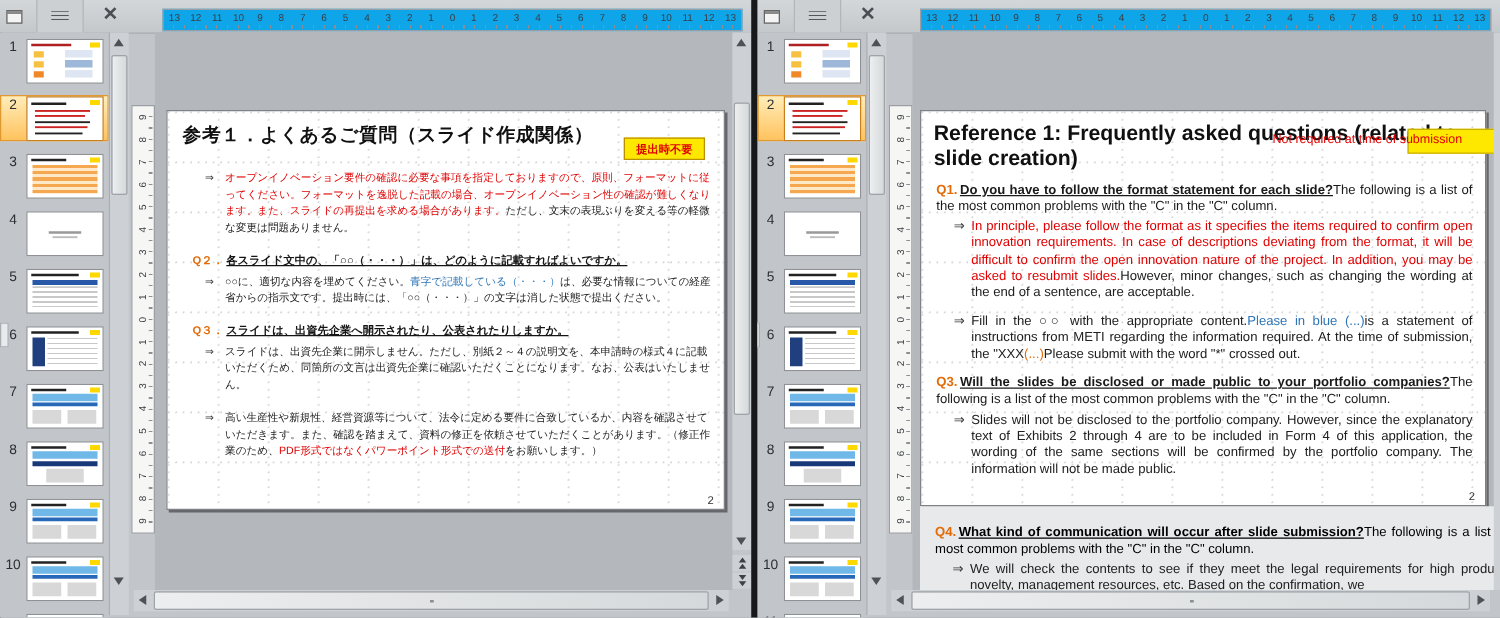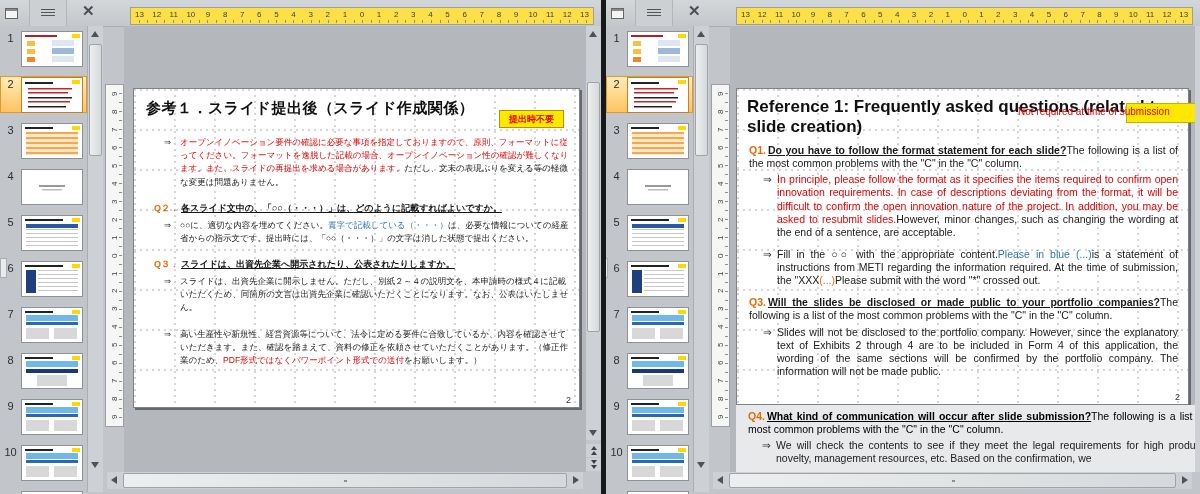--- a/index.html
+++ b/index.html
@@ -15,21 +15,21 @@
           background:linear-gradient(#d4d7da,#c5c8cb);border-bottom:1px solid #a9adb2}
   .ic-normal{position:absolute;left:5px;top:8px;width:11px;height:9px;border:1px solid #666;
              background:linear-gradient(#8a8a8a 0 2px,#f4f4f4 2px)}
   .tab-outline{position:absolute;left:29px;top:0;width:36px;height:26px;background:#cdd0d3;
                border-left:1px solid #b2b6ba;border-right:1px solid #b2b6ba}
   .ic-outline{position:absolute;left:11px;top:9px;width:14px;height:8px;
               background:repeating-linear-gradient(180deg,#555 0 1px,transparent 1px 3px)}
   .ic-close{position:absolute;left:82px;top:2px;font-weight:bold;font-size:15px;color:#4b4f54;cursor:default}
 
   
-  .hruler{position:absolute;left:130px;top:7px;height:16px;background:#fde047;
+  .hruler{position:absolute;left:130px;top:7px;height:16px;background:#0ea5e9;
           border:1px solid #9b9fa4;display:flex}
   #winL .hruler{width:462px}
   #winR .hruler{width:455px}
   .hruler span{flex:1;font-size:8px;color:#3a3e43;text-align:center;line-height:14px}
   .hruler::after{content:"";position:absolute;left:0;right:0;bottom:1px;height:3px;
       background:repeating-linear-gradient(90deg,transparent 0 7.6px,#8b8f94 7.6px 8.6px)}
   .vruler{position:absolute;left:105px;top:84px;width:17px;height:341px;background:#f6f6f5;
           border:1px solid #9b9fa4;display:flex;flex-direction:column}
   .vruler span{flex:1;display:flex;align-items:center;justify-content:center;font-size:8px;
           color:#3a3e43;writing-mode:vertical-rl;transform:rotate(180deg)}
@@ -121,21 +121,21 @@
   .ja{position:relative;margin:4px 0 0 10px;padding-left:16px;font-size:8.5px;line-height:1.55;color:#202020}
   .arr{position:absolute;left:0;top:0;color:#3c4043}
   .red{color:#e00000}.blue{color:#2e75b6}.orange{color:#e36c09}
   .pagenum{position:absolute;bottom:2px;right:8px;font-size:9px;color:#333}
 
   
   .ec{position:absolute;inset:6px 10px;color:#1a1a1a}
   .etitle{font-size:17px;font-weight:bold;line-height:1.15;color:#101010;margin:2px 0 8px 0}
   .ebadge-box{position:absolute;top:14px;left:389px;width:80px;height:18px;background:#ffe800;border:1px solid #c8b000}
   .ebadge-text{position:absolute;top:17px;left:281px;white-space:nowrap;color:#e00000;font-size:10px;z-index:2}
-  .eqa{margin:0 0 9px 2px}
+  .eqa{margin:10px 0 9px 2px}
   .eq{font-size:10.5px;line-height:1.25;text-align:justify}
   .eq .qb{font-weight:bold;text-decoration:underline}
   .eq .qlab{font-weight:bold}
   .ea{position:relative;margin:3px 0 0 14px;padding-left:14px;font-size:10.5px;line-height:1.25;
       text-align:justify;color:#202020}
   .eoverflow{position:absolute;left:6px;top:379px;width:498px;height:70px;background:#e8e9ea;
              padding:5px 10px 0 10px;box-sizing:border-box;overflow:hidden}
 </style>
 </head>
 <body>
@@ -247,21 +247,21 @@
       <span>5</span>
       <span>6</span>
       <span>7</span>
       <span>8</span>
       <span>9</span>
     </div>
 
   <div class="canvas">
     <div class="slide">
       <div class="jc">
-        <div class="jtitle">参考１．スライド提出後（スライド作成関係）</div>
+        <div class="jtitle">参考１．よくあるご質問（スライド作成関係）</div>
         <div class="jbadge">提出時不要</div>
 
         <div class="jqa">
           <div class="ja"><span class="arr">⇒</span><span class="red">オープンイノベーション要件の確認に必要な事項を指定しておりますので、原則、フォーマットに従ってください。フォーマットを逸脱した記載の場合、オープンイノベーション性の確認が難しくなります。また、スライドの再提出を求める場合があります。</span><span>ただし、文末の表現ぶりを変える等の軽微な変更は問題ありません。</span></div>
         </div>
 
         <div class="jqa">
           <div class="jq"><span class="qlab">Q２．</span><span class="qtxt">各スライド文中の、「○○（・・・）」は、どのように記載すればよいですか。</span></div>
           <div class="ja"><span class="arr">⇒</span><span>○○に、適切な内容を埋めてください。</span><span class="blue">青字で記載している（・・・）</span><span>は、必要な情報についての経産省からの指示文です。提出時には、「○○（・・・）」の文字は消した状態で提出ください。</span></div>
         </div>

